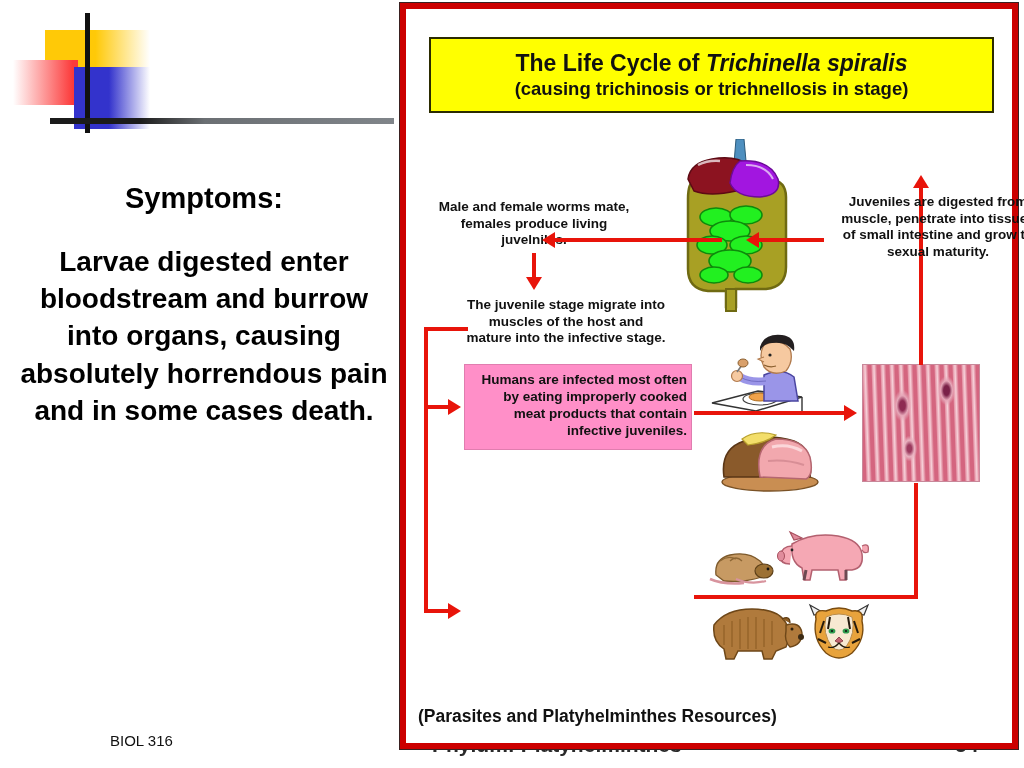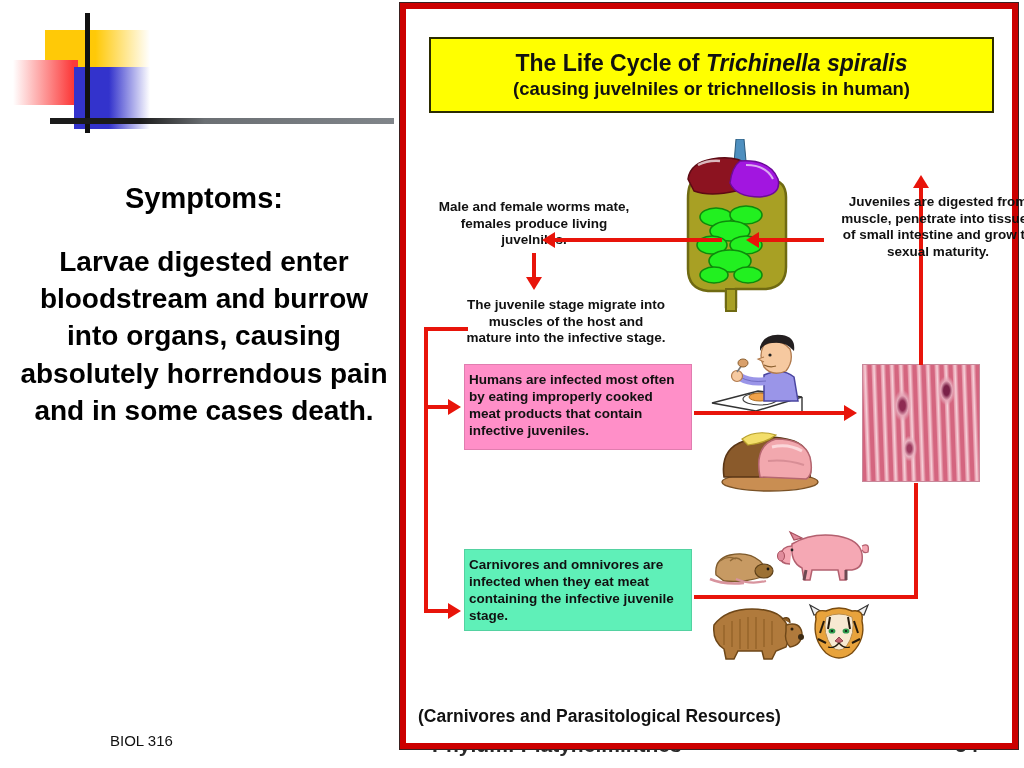--- a/index.html
+++ b/index.html
@@ -86,21 +86,21 @@
   
   .annot { position: absolute; text-align: center; color: #111; font-weight: bold;
            font-size: 13.5px; line-height: 1.24; }
   #an-mate  { left: 22px;  top: 190px; width: 212px; }
   #an-migrate { left: 60px; top: 288px; width: 200px; }
   #an-juvdig { left: 434px; top: 185px; width: 196px; }
 
   
   .infobox {
     position: absolute; border: 1px solid rgba(0,0,0,0.12);
-    text-align: left; font-weight: bold; font-size: 13.5px;
+    text-align: right; font-weight: bold; font-size: 13.5px;
     line-height: 1.26; color: #111; padding: 6px 4px 5px 4px;
   }
   #box-humans { left: 58px; top: 355px; width: 228px; height: 86px; background: #FF8FC8; }
   #box-carn   { left: 58px; top: 540px; width: 228px; height: 82px; background: #5FF0B8; }
 
   
   #fig-credit {
     position: absolute; left: 12px; top: 697px;
     font-size: 17.5px; font-weight: bold; color: #111;
   }
@@ -157,21 +157,21 @@
 
   <div id="course-label">BIOL 316</div>
   <div id="slide-footer">Phylum: Platyhelminthes</div>
   <div id="slide-number">54</div>
 
   <div id="figure">
     <div id="figure-inner">
 
       <div id="fig-title">
         <div class="l1"><span>The Life Cycle of </span><i>Trichinella spiralis</i></div>
-        <div class="l2">(causing juvelniles or trichnellosis in human)</div>
+        <div class="l2">(causing trichinosis or trichnellosis in stage)</div>
       </div>
 
       <div id="organs">
         <svg viewBox="0 0 130 175" width="130" height="175">
 
           <path d="M62 0 L70 0 L72 22 L66 30 L60 24 Z" fill="#4E8FBF" stroke="#2c5a7a" stroke-width="1"></path>
 
           <path d="M20 42 Q14 44 14 60 L14 130 Q14 150 34 152 L52 152 L52 168 L62 168 L62 150
                    L92 150 Q112 148 112 128 L112 58 Q112 42 96 40 L58 38 Z" fill="#A8A024" stroke="#6f6a12" stroke-width="2.5"></path>
 
@@ -262,21 +262,20 @@
       <div id="muscle"></div>
 
       <div class="line" style="left:513px; top:178px; width:4px; height:178px;"></div>
       <div class="arrow ar-up" style="left:507px; top:166px;"></div>
 
       <div class="annot" id="an-juvdig">Juveniles are digested from muscle, penetrate into tissues of small intestine and grow to sexual maturity.</div>
 
       <div class="line" style="left:352px; top:229px; width:66px; height:4px;"></div>
       <div class="arrow ar-left" style="left:340px; top:223px;"></div>
 
-      <div class="infobox" id="box-carn">Carnivores and omnivores are infected when they eat meat containing the infective juvenile stage.</div>
 
       <div class="line" style="left:288px; top:586px; width:224px; height:4px;"></div>
       <div class="line" style="left:508px; top:474px; width:4px; height:116px;"></div>
 
       <div id="rat">
         <svg viewBox="0 0 72 48" width="72" height="48">
           <path d="M10 34 Q8 18 24 14 Q42 10 54 20 Q62 28 56 36 Q36 42 18 40 Z" fill="#C79A63" stroke="#7d5a2c" stroke-width="1.3"></path>
           <path d="M14 20 Q22 14 30 18" fill="none" stroke="#8c6634" stroke-width="1.2"></path>
           <path d="M24 20 Q30 14 36 20" fill="none" stroke="#8c6634" stroke-width="1.2"></path>
           <ellipse cx="58" cy="30" rx="9" ry="7" fill="#9C7134" stroke="#5e4119" stroke-width="1.2"></ellipse>
@@ -335,17 +334,17 @@
           <ellipse cx="26" cy="28" rx="3.4" ry="2.6" fill="#2E9B4E"></ellipse>
           <ellipse cx="40" cy="28" rx="3.4" ry="2.6" fill="#2E9B4E"></ellipse>
           <circle cx="26" cy="28" r="1.1" fill="#111"></circle>
           <circle cx="40" cy="28" r="1.1" fill="#111"></circle>
           <path d="M33 34 L29 38 L33 40 L37 38 Z" fill="#C1616F" stroke="#7a2f3a" stroke-width="0.8"></path>
           <path d="M33 40 Q28 46 22 44" fill="none" stroke="#241a0c" stroke-width="1.2"></path>
           <path d="M33 40 Q38 46 44 44" fill="none" stroke="#241a0c" stroke-width="1.2"></path>
         </svg>
       </div>
 
-      <div id="fig-credit">(Carnivores and Parasitological Resources)</div>
+      <div id="fig-credit">(Parasites and Platyhelminthes Resources)</div>
 
     </div>
   </div>
 </div>
 
 </body></html>

